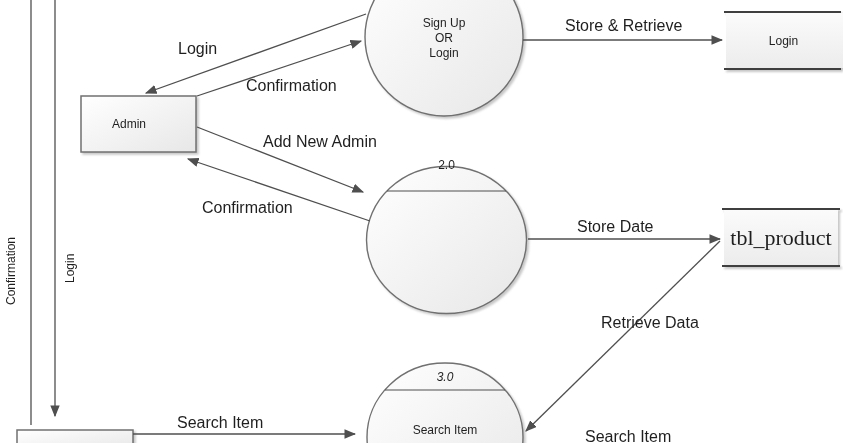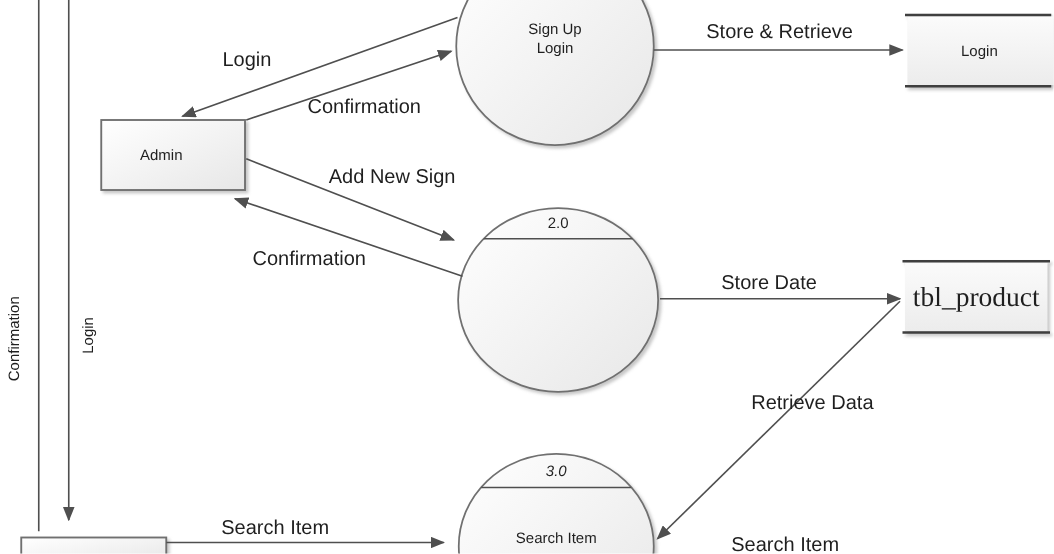--- a/index.html
+++ b/index.html
@@ -69,34 +69,35 @@
     <line x1="720" y1="241" x2="526" y2="431" stroke="#4f4f4f" stroke-width="1.3" marker-end="url(#arrow)"></line>
     <line x1="133" y1="434" x2="355" y2="434" stroke="#4f4f4f" stroke-width="1.3" marker-end="url(#arrow)"></line>
     <line x1="31" y1="0" x2="31" y2="425" stroke="#4f4f4f" stroke-width="1.3"></line>
     <line x1="55" y1="0" x2="55" y2="416" stroke="#4f4f4f" stroke-width="1.3" marker-end="url(#arrow)"></line>
   </svg>
 
   <div class="center-box admin-text" style="left:81px;top:96px;width:96px;height:56px;text-align:right;">Admin</div>
 
   <div class="proc-text" style="left:384px;top:16px;width:120px;">
     <div>Sign Up</div>
+    <div>OR</div>
     <div>Login</div>
   </div>
 
-  <div class="proc-text" style="left:386px;top:171px;width:121px;">2.0</div>
+  <div class="proc-text" style="left:386px;top:158px;width:121px;">2.0</div>
 
   <div class="proc-text" style="left:385px;top:370px;width:120px;font-style:italic;">3.0</div>
   <div class="proc-text" style="left:385px;top:423px;width:120px;">Search Item</div>
 
   <div class="center-box" style="left:726px;top:13px;width:115px;height:55px;font-size:12px;">Login</div>
   <div class="center-box serif-label" style="left:724px;top:210px;width:114px;height:55px;">tbl_product</div>
 
   <div class="lbl" style="left:178px;top:42px;">Login</div>
   <div class="lbl" style="left:246px;top:79px;">Confirmation</div>
-  <div class="lbl" style="left:263px;top:135px;">Add New Sign</div>
+  <div class="lbl" style="left:263px;top:135px;">Add New Admin</div>
   <div class="lbl" style="left:202px;top:201px;">Confirmation</div>
   <div class="lbl" style="left:565px;top:19px;">Store &amp; Retrieve</div>
   <div class="lbl" style="left:577px;top:220px;">Store Date</div>
   <div class="lbl" style="left:601px;top:316px;">Retrieve Data</div>
   <div class="lbl" style="left:177px;top:416px;">Search Item</div>
   <div class="lbl" style="left:585px;top:430px;">Search Item</div>
 
   <div class="vlabel" style="left:4px;top:305px;">Confirmation</div>
   <div class="vlabel" style="left:63px;top:283px;">Login</div>
 

